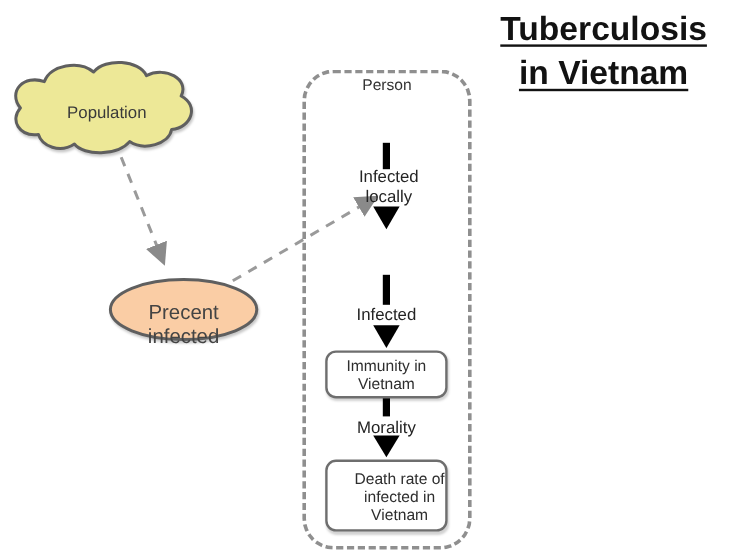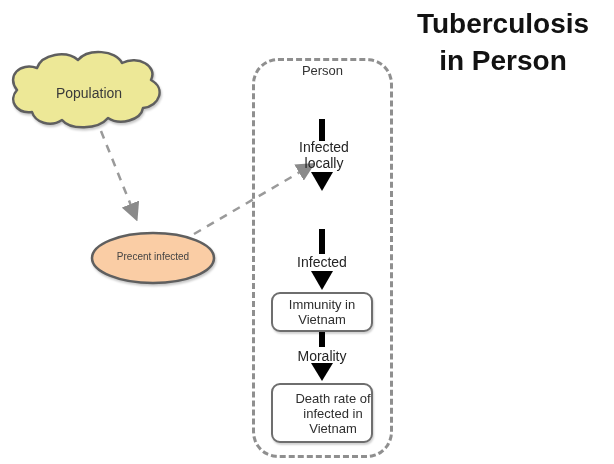--- a/index.html
+++ b/index.html
@@ -9,26 +9,26 @@
     color:#2e2e2e;
   }
   svg.shapes { position:absolute; left:0; top:0; }
   .shape { filter: drop-shadow(1px 2px 1px rgba(0,0,0,0.22)); }
 
   .abs { position:absolute; }
 
   
   .title { left:396px; top:5px; width:214px; text-align:center;
            font-size:28px; font-weight:bold; color:#121212; line-height:37px; }
-  .title span { text-decoration-thickness:2px; text-underline-offset:4px; }
+  .title span { text-decoration:underline; text-decoration-thickness:2px; text-underline-offset:4px; }
 
   
   .node-label { text-align:center; color:#3a3a3a; }
   .cloud-label   { left:44px;  top:85px;  width:90px;  font-size:14px; }
-  .ellipse-label { left:96px;  top:251px; width:114px; font-size:10px; color:#444; }
+  .ellipse-label { left:96px;  top:251px; width:114px; font-size:17px; color:#444; }
   .person-label  { left:252px; top:63px;  width:141px; font-size:13px; color:#333; }
 
   
   .person-frame {
     left:252px; top:58px; width:141px; height:400px;
     border:3px dashed #8f8f8f; border-radius:26px; box-sizing:border-box;
     background:transparent;
   }
 
   
@@ -91,21 +91,21 @@
       <line x1="322" y1="330" x2="322" y2="347" stroke="#000" stroke-width="6"></line>
       <polygon points="311,363 333,363 322,381" fill="#000"></polygon>
     </g>
   </svg>
 
   <div class="abs person-frame"></div>
   <div class="abs node-label person-label">Person</div>
 
   <div class="abs title">
     <div><span>Tuberculosis</span></div>
-    <div><span>in Person</span></div>
+    <div><span>in Vietnam</span></div>
   </div>
 
   <div class="abs node-label cloud-label">Population</div>
   <div class="abs node-label ellipse-label">Precent infected</div>
 
   <div class="abs flow-box box-3">
     <span class="inner">Immunity in Vietnam</span>
   </div>
   <div class="abs flow-box box-4">
     <span class="inner">Death rate of infected in Vietnam</span>

